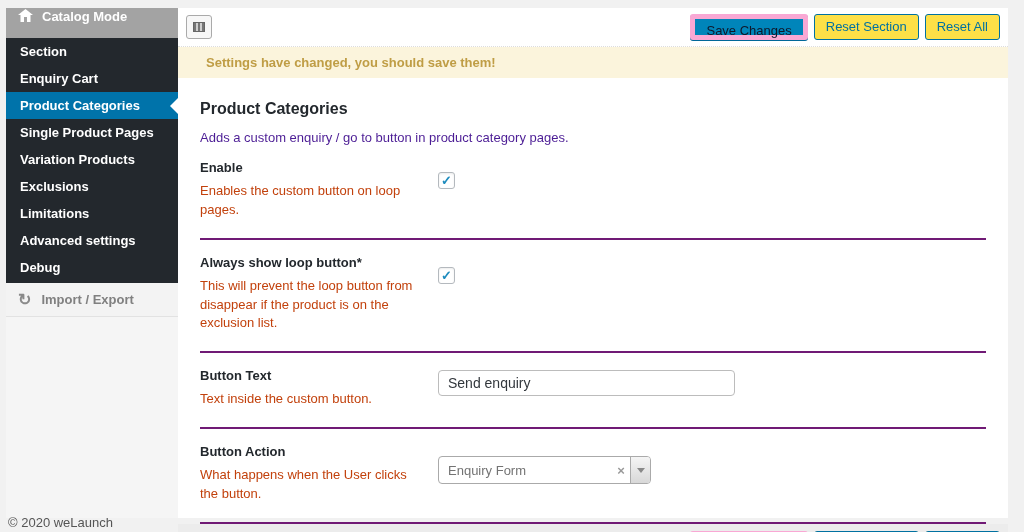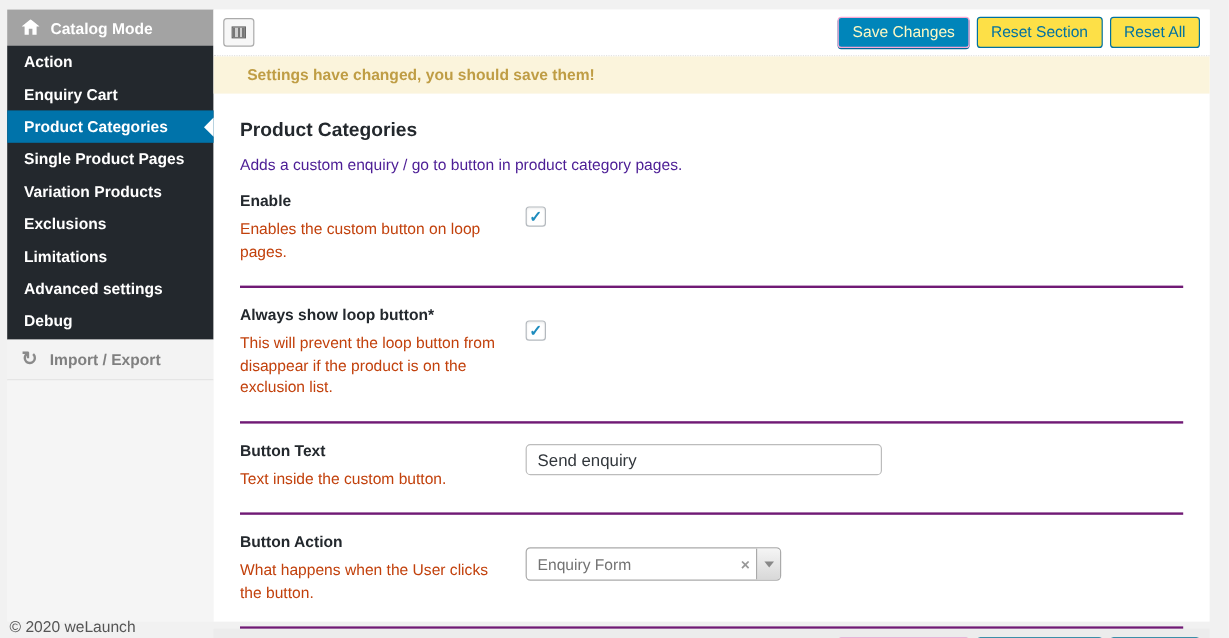--- a/index.html
+++ b/index.html
@@ -9,21 +9,21 @@
     font-family:"Liberation Sans", sans-serif;
     font-size:13px; color:#444;
     position:relative;
   }
   .layout { position:absolute; left:6px; top:8px; right:16px; height:510px; display:flex; }
 
   
   .sidebar { width:172px; flex-shrink:0; display:flex; flex-direction:column; }
   .sidebar-header {
     background:#a3a3a3; color:#fff; height:30px;
-    display:flex; align-items:center; gap:9px; padding:1px 12px;
+    display:flex; align-items:flex-start; gap:9px; padding:1px 12px;
     font-weight:bold; font-size:13px;
   }
   .menu { background:#23282d; padding-bottom:2px; }
   .menu-item {
     position:relative; color:#fff; font-weight:600; font-size:13px;
     padding:7px 14px; cursor:pointer; line-height:13px;
   }
   .menu-item.active { background:#0073aa; }
   .menu-item.active::after {
     content:""; position:absolute; right:0; top:50%; margin-top:-8px;
@@ -50,21 +50,21 @@
   }
   .grid-glyph {
     width:12px; height:10px; border:1px solid #666;
     background:repeating-linear-gradient(90deg,#777 0 2px,#cfcfcf 2px 4px);
   }
   .btn-group { display:flex; gap:6px; }
   .btn {
     height:26px; padding:0 11px; border-radius:3px; font-size:13px;
     font-family:"Liberation Sans", sans-serif; cursor:pointer; line-height:24px;
   }
-  .btn-primary { background:#0085ba; border:1px solid #f9a8d4; color:#fef9c3; box-shadow:0 1px 0 #006799; }
+  .btn-primary { background:#0085ba; border:5px solid #f9a8d4; color:#0f172a; box-shadow:0 1px 0 #006799; }
   .btn-secondary { background:#fde047; border:1px solid #0071a1; color:#0071a1; }
 
   .notice { background:#fbf4dc; padding:8px 28px; color:#bf9d45; font-weight:bold; }
 
   .content { flex:1; padding:0 22px; }
   .section-title { font-size:16px; font-weight:bold; color:#23282d; margin-top:22px; }
   .section-desc { color:#4c1d95; margin-top:12px; }
 
   .row { display:flex; border-bottom:2px solid #701a75; padding:15px 0 18px; }
   .row:first-of-type { margin-top:4px; }
@@ -112,21 +112,21 @@
   <div class="sidebar">
     <div class="sidebar-header">
       <span>
         <svg class="home-icon-svg" width="15" height="14" viewBox="0 0 15 14">
           <path d="M7.5 0 L15 6 H12.5 V13 H9 V8 H6 V13 H2.5 V6 H0 Z" fill="#ffffff"></path>
         </svg>
       </span>
       <span>Catalog Mode</span>
     </div>
     <div class="menu">
-      <div class="menu-item">Action</div>
+      <div class="menu-item">Section</div>
       <div class="menu-item">Enquiry Cart</div>
       <div class="menu-item active">Product Categories</div>
       <div class="menu-item">Single Product Pages</div>
       <div class="menu-item">Variation Products</div>
       <div class="menu-item">Exclusions</div>
       <div class="menu-item">Limitations</div>
       <div class="menu-item">Advanced settings</div>
       <div class="menu-item">Debug</div>
     </div>
     <div class="import-row">

